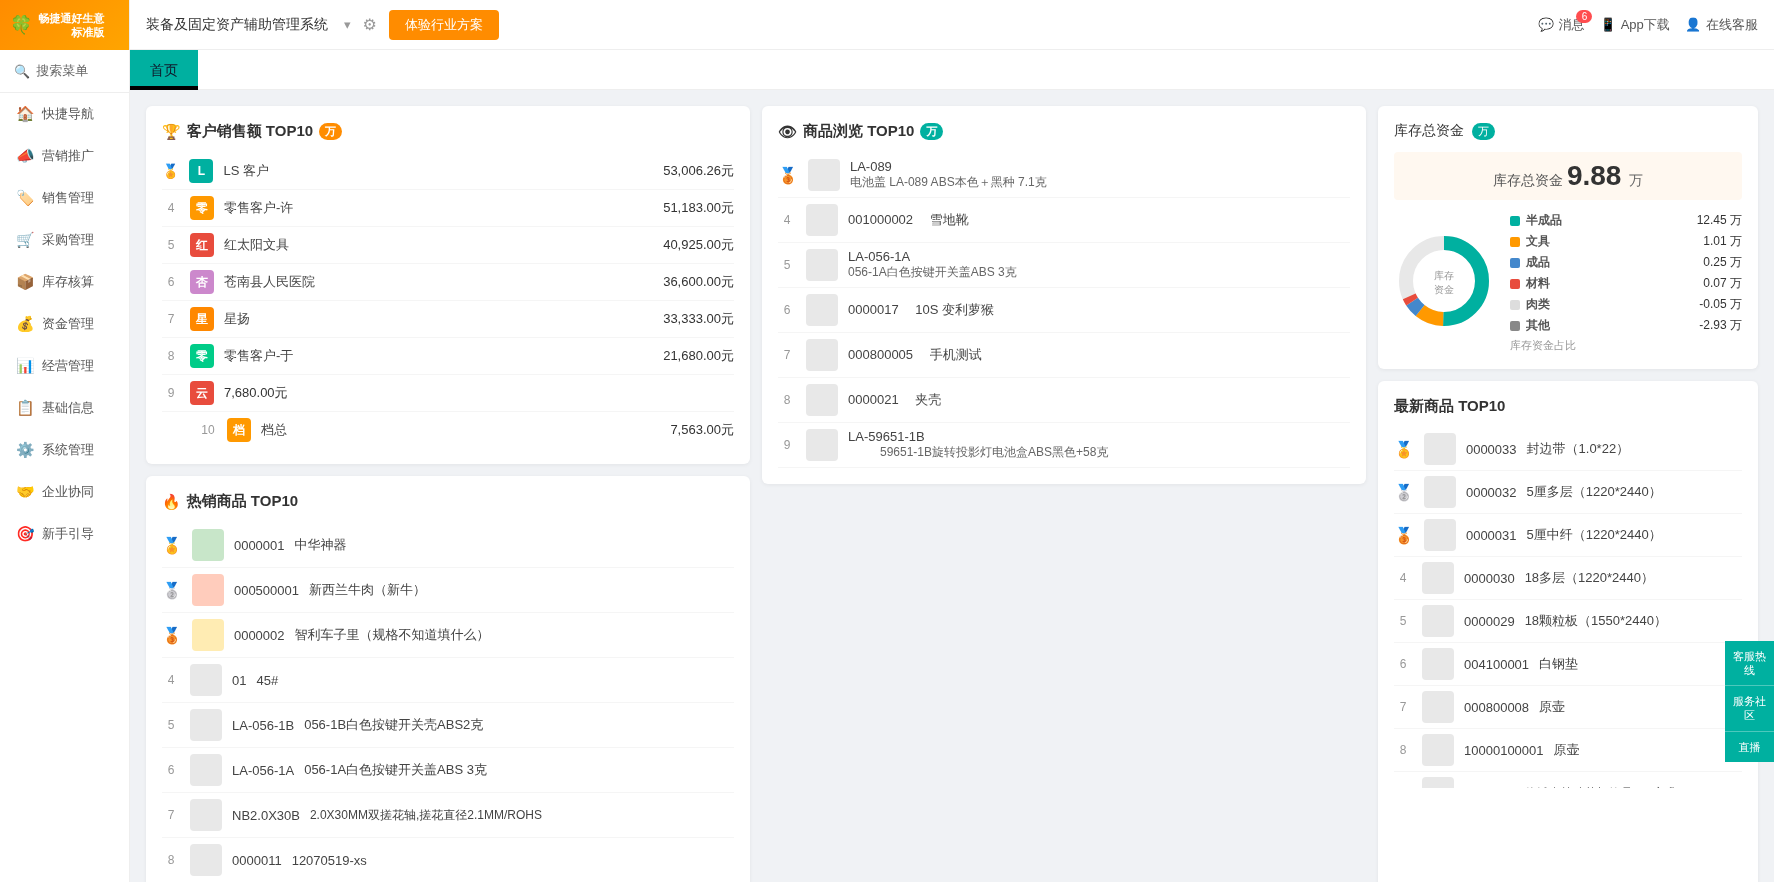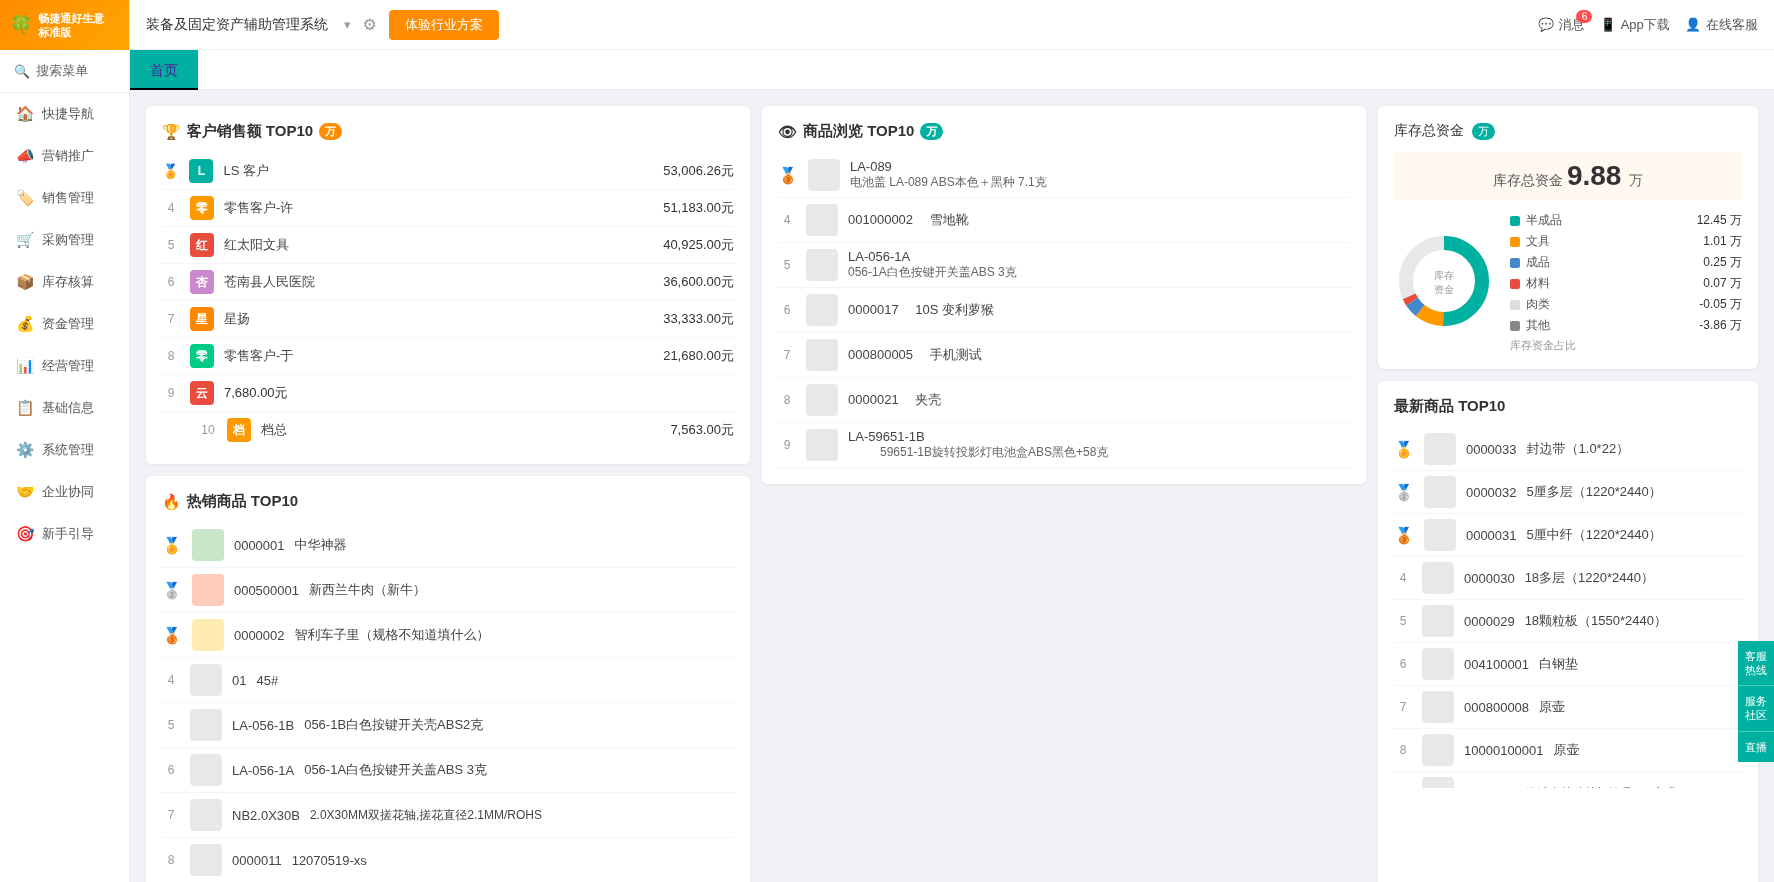--- a/index.html
+++ b/index.html
@@ -10,21 +10,21 @@
       position: fixed; left: 0; top: 0; width: 130px; height: 882px;
       background: #fff; border-right: 1px solid #eee; display: flex; flex-direction: column;
       z-index: 100;
     }
     .sidebar-logo {
       background: linear-gradient(135deg, #ff8c00, #ffa500);
       padding: 12px 10px; color: #fff; font-size: 12px; font-weight: bold;
       display: flex; align-items: center; gap: 6px; height: 50px;
     }
     .sidebar-logo-icon { font-size: 18px; }
-    .sidebar-logo-text { line-height: 1.3; font-size: 11px; }
+    .sidebar-logo-text { line-height: 1.3; font-size: 11px; text-align: right; }
     .sidebar-search {
       padding: 8px 10px; border-bottom: 1px solid #eee;
     }
     .sidebar-search-btn {
       display: flex; align-items: center; gap: 6px; color: #666; font-size: 13px; cursor: pointer; padding: 4px;
     }
     .sidebar-menu { flex: 1; overflow-y: auto; }
     .sidebar-item {
       display: flex; align-items: center; gap: 8px; padding: 12px 16px;
       cursor: pointer; color: #555; font-size: 13px; transition: background 0.2s;
@@ -54,21 +54,21 @@
     
     .nav-tabs {
       position: fixed; left: 130px; top: 50px; right: 0; height: 40px;
       background: #fff; border-bottom: 1px solid #eee;
       display: flex; align-items: center; z-index: 98;
     }
     .nav-tab {
       padding: 0 20px; height: 40px; line-height: 40px; cursor: pointer;
       font-size: 14px; color: #555; border-bottom: 2px solid transparent;
     }
-    .nav-tab.active { color: #4c1d95; background: #00b0a0; border-bottom: 2px solid #000000; }
+    .nav-tab.active { color: #0f172a; background: #00b0a0; border-bottom: 4px solid #000000; }
 
     
     .main {
       margin-left: 130px; margin-top: 90px; padding: 16px;
       display: grid; grid-template-columns: 1fr 1fr 380px; gap: 12px;
       min-height: calc(882px - 90px);
     }
 
     
     .card {
@@ -123,21 +123,21 @@
     .inventory-amount-value { font-size: 28px; font-weight: bold; color: #333; }
     .inventory-amount-unit { font-size: 14px; color: #666; margin-left: 4px; }
     .inventory-summary { background: #fff8f0; border-radius: 4px; padding: 8px 12px; margin-bottom: 12px; text-align: center; }
 
     
     .donut-container { display: flex; align-items: center; gap: 16px; }
     .donut-chart { position: relative; flex-shrink: 0; }
     .donut-legend { flex: 1; }
     .legend-item { display: flex; align-items: center; gap: 6px; font-size: 12px; color: #555; margin-bottom: 4px; }
     .legend-dot { width: 10px; height: 10px; border-radius: 2px; flex-shrink: 0; }
-    .legend-name { flex: 1; }
+    .legend-name { flex: 1; font-weight: bold; }
     .legend-value { color: #333; font-weight: 500; }
     .legend-sub { font-size: 11px; color: #999; margin-top: 4px; }
 
     
     .new-products { background: #fff; border-radius: 6px; padding: 16px; box-shadow: 0 1px 4px rgba(0,0,0,0.06); flex: 1; }
     .new-product-item { display: flex; align-items: center; gap: 10px; padding: 5px 0; border-bottom: 1px solid #f5f5f5; font-size: 13px; color: #444; }
     .new-product-item:last-child { border-bottom: none; }
 
     
     .scroll-area { max-height: 360px; overflow-y: auto; }
@@ -146,21 +146,21 @@
 
     
     .float-btns {
       position: fixed; right: 0; bottom: 120px;
       display: flex; flex-direction: column;
       z-index: 200;
     }
     .float-btn {
       background: #00b0a0; color: #fff; font-size: 11px;
       padding: 8px 6px; text-align: center; cursor: pointer;
-      width: 36px; line-height: 1.3;
+      width: 49px; line-height: 1.3;
     }
     .float-btn + .float-btn { border-top: 1px solid rgba(255,255,255,0.3); }
 
     
     .medal-gold { color: #ffd700; font-size: 16px; }
     .medal-silver { color: #c0c0c0; font-size: 16px; }
     .medal-bronze { color: #cd7f32; font-size: 16px; }
 
     
     .rank-trophy { font-size: 14px; }
@@ -518,21 +518,21 @@
             <span class="legend-value">0.07 万</span>
           </div>
           <div class="legend-item">
             <span class="legend-dot" style="background:#dddddd;"></span>
             <span class="legend-name">肉类</span>
             <span class="legend-value">-0.05 万</span>
           </div>
           <div class="legend-item">
             <span class="legend-dot" style="background:#888;"></span>
             <span class="legend-name">其他</span>
-            <span class="legend-value">-3.86 万</span>
+            <span class="legend-value">-2.93 万</span>
           </div>
           <div class="legend-sub">库存资金占比</div>
         </div>
       </div>
     </div>
 
     <div class="new-products">
       <div class="card-title">
         <span>最新商品 TOP10</span>
       </div>

